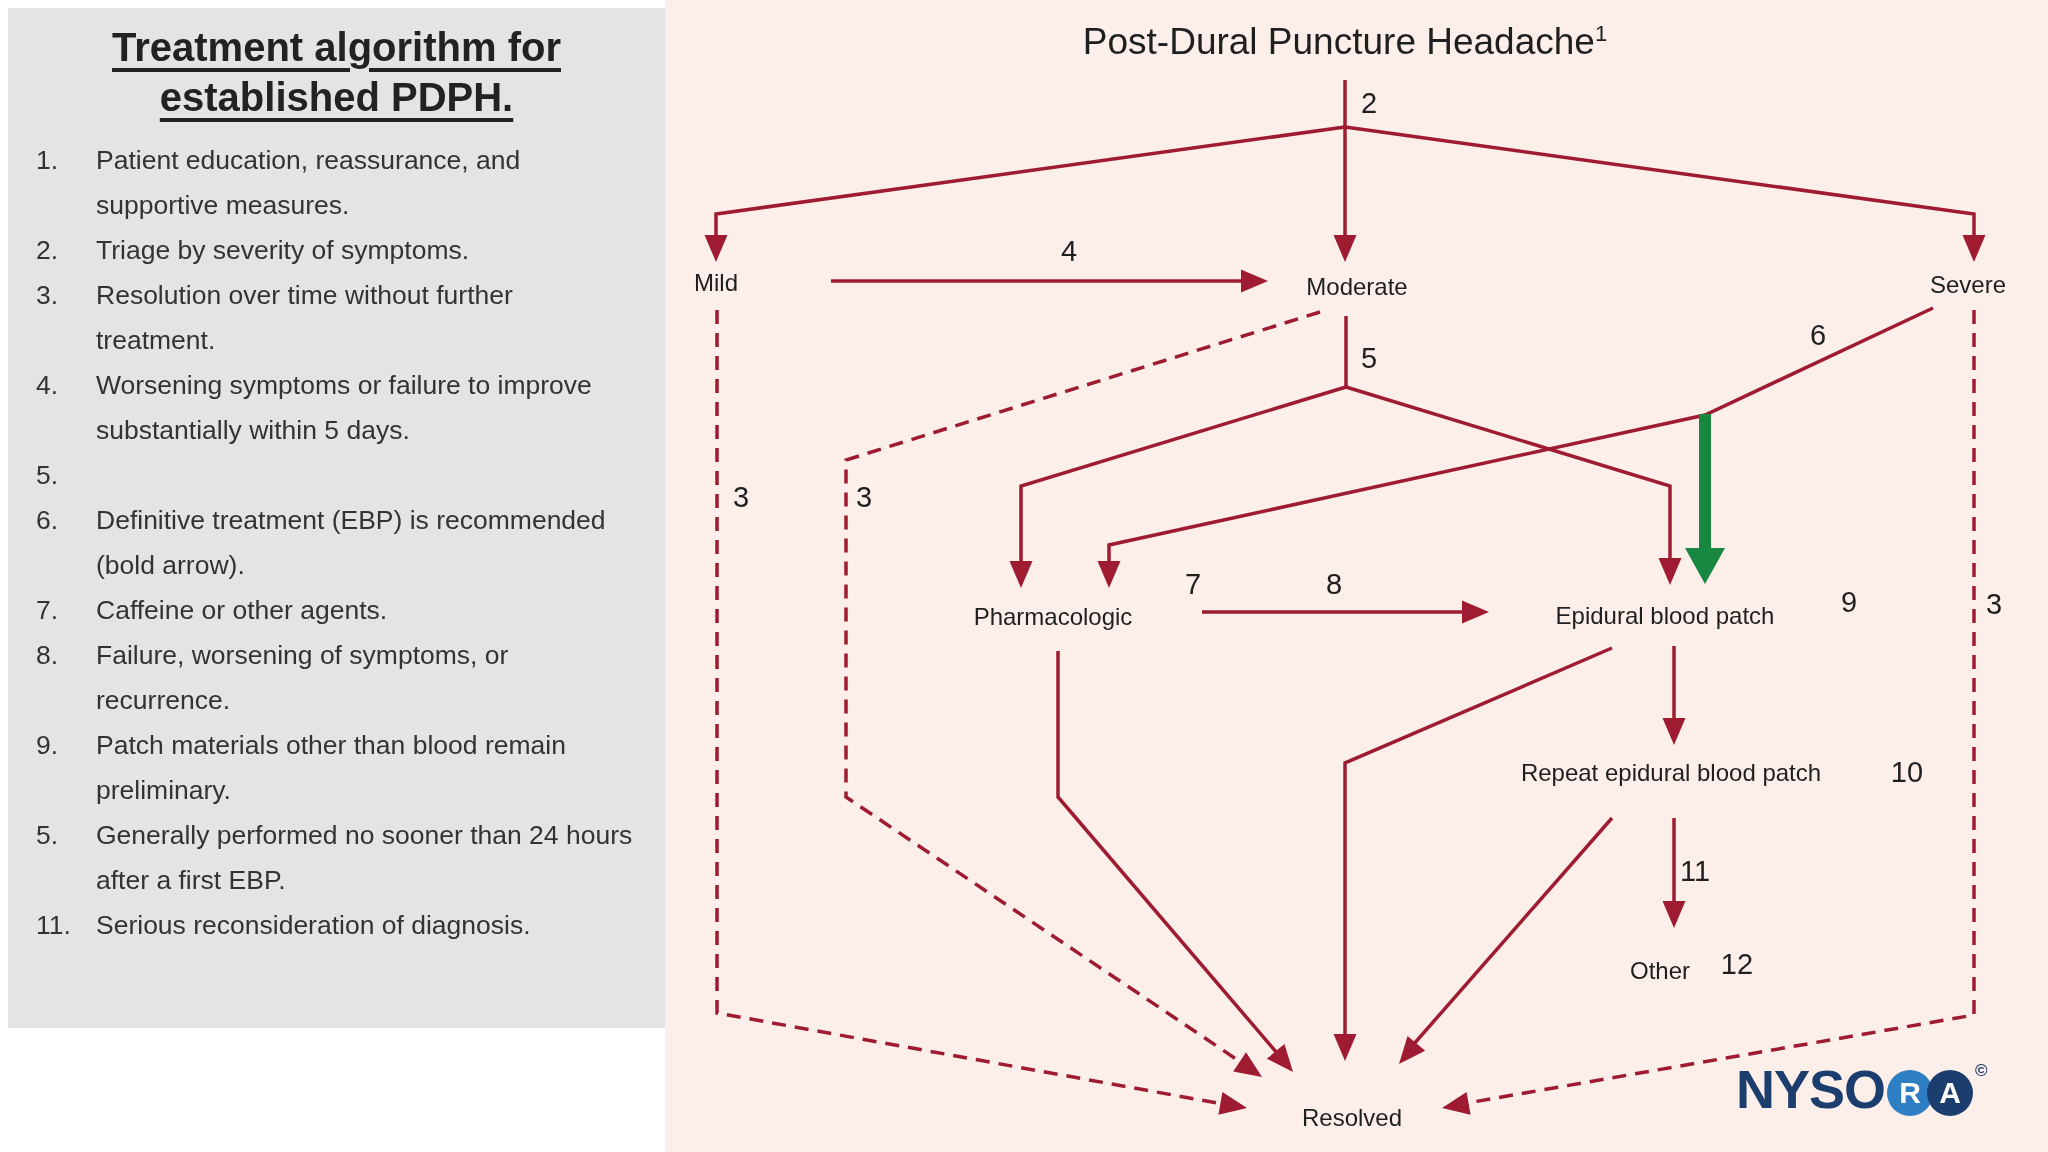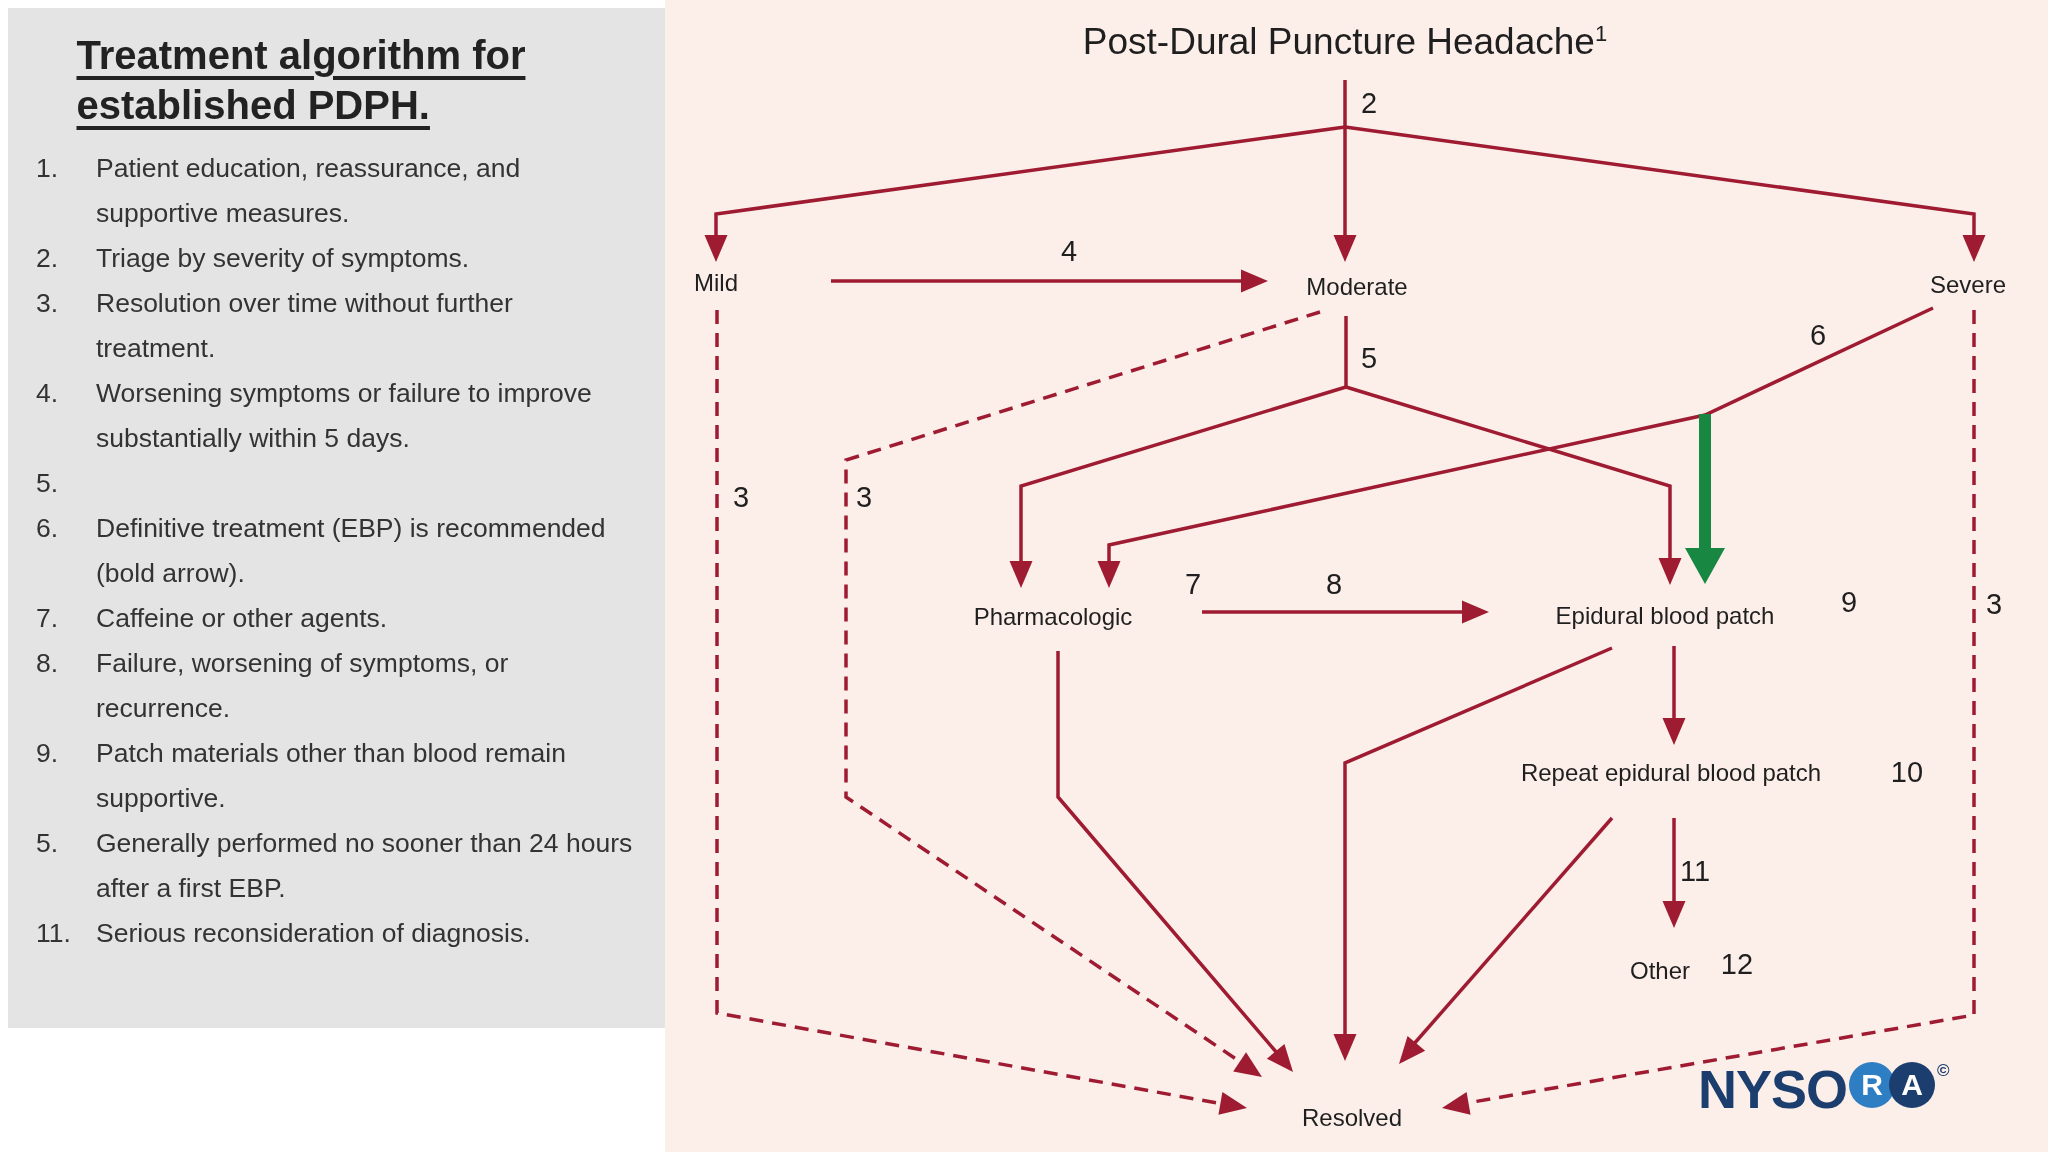--- a/index.html
+++ b/index.html
@@ -9,40 +9,40 @@
   }
   *{box-sizing:border-box}
   html,body{margin:0;padding:0;background:#fff}
   .page{position:relative;width:2048px;height:1152px;overflow:hidden;
         font-family:"Liberation Sans",sans-serif;background:#fff}
   .flow-bg{position:absolute;left:665px;top:0;width:1383px;height:1152px;
            background:var(--panel-pink)}
   
   .sidebar{position:absolute;left:8px;top:8px;width:657px;height:1020px;
            background:var(--sidebar-gray);color:#2b2b2b;padding-top:14px}
-  .sidebar-title{width:520px;margin:8px auto;text-align:left;font-weight:bold;
+  .sidebar-title{width:520px;margin:0 auto;text-align:center;font-weight:bold;
                  font-size:40px;line-height:50px;text-decoration:underline;
                  text-underline-offset:7px;color:#222}
   .ref-list{margin:16px 0 0 0;padding:0;list-style:none}
   .ref-list li{display:flex;font-size:26.5px;line-height:45px;color:#333}
   .li-num{flex:0 0 88px;padding-left:28px}
   .li-text{flex:1;max-width:548px;padding-right:10px}
   
   .flow-svg{position:absolute;left:0;top:0;width:2048px;height:1152px}
   .edge{stroke:var(--line-red);stroke-width:3.5;fill:none}
   .edge.dashed{stroke-dasharray:14 9}
   .head{fill:var(--line-red);stroke:none}
   .bold-arrow{fill:var(--bold-green);stroke:none}
   .node{position:absolute;transform:translate(-50%,-50%);white-space:nowrap;
         font-size:24px;color:#1f1f1f}
   .node sup{font-size:22px}
   .num{position:absolute;transform:translate(-50%,-50%);white-space:nowrap;
        font-size:29px;color:#1f1f1f}
   
-  .logo{position:absolute;left:1698px;top:1062px;display:flex;align-items:flex-start}
+  .logo{position:absolute;left:1736px;top:1062px;display:flex;align-items:flex-end}
   .logo-text{font-size:54px;font-weight:bold;color:var(--logo-navy);
              letter-spacing:-1px;line-height:54px}
   .logo-circle{width:46px;height:46px;border-radius:50%;display:flex;
                align-items:center;justify-content:center;color:#fff;
                font-weight:bold;font-size:30px}
   .logo-circle.r{background:var(--logo-light-blue);margin-left:2px}
   .logo-circle.a{background:var(--logo-navy);margin-left:-6px}
   .logo-c{font-size:17px;font-weight:bold;color:var(--logo-navy);
           align-self:flex-start;margin-left:2px;line-height:17px}
 </style>
@@ -81,21 +81,21 @@
       <li>
           <span class="li-num">7.</span>
           <span class="li-text">Caffeine or other agents.</span>
         </li>
       <li>
           <span class="li-num">8.</span>
           <span class="li-text">Failure, worsening of symptoms, or recurrence.</span>
         </li>
       <li>
           <span class="li-num">9.</span>
-          <span class="li-text">Patch materials other than blood remain supportive.</span>
+          <span class="li-text">Patch materials other than blood remain preliminary.</span>
         </li>
       <li>
           <span class="li-num">5.</span>
           <span class="li-text">Generally performed no sooner than 24 hours after a first EBP.</span>
         </li>
       <li>
           <span class="li-num">11.</span>
           <span class="li-text">Serious reconsideration of diagnosis.</span>
         </li>
     </ol>

